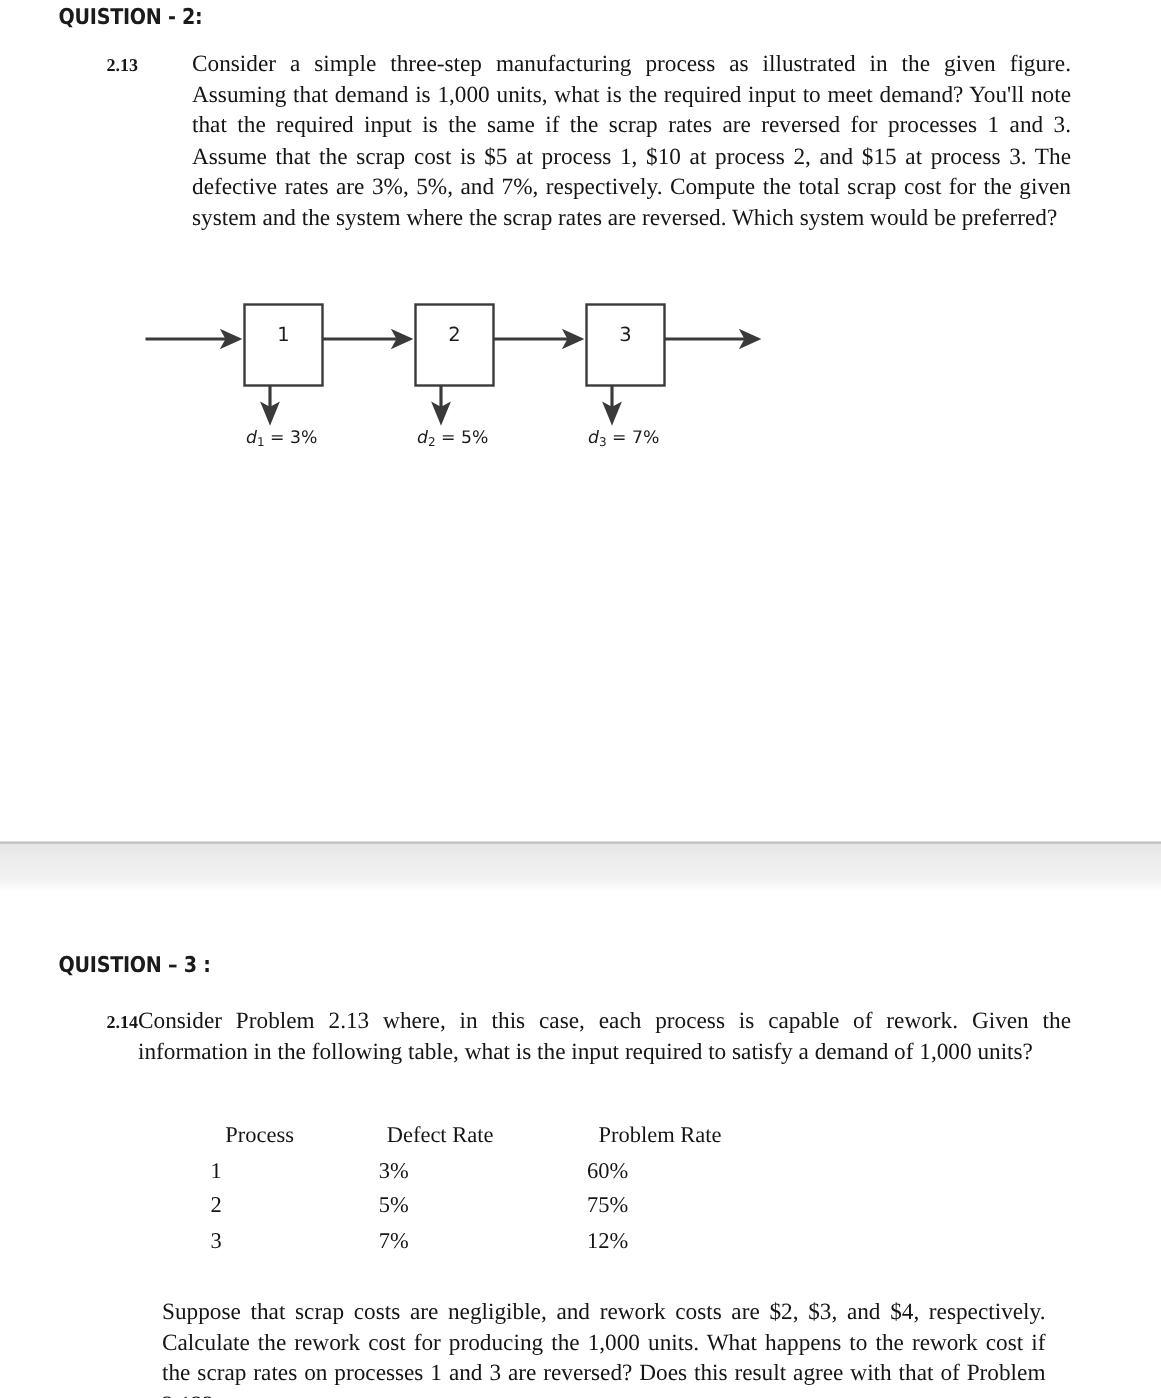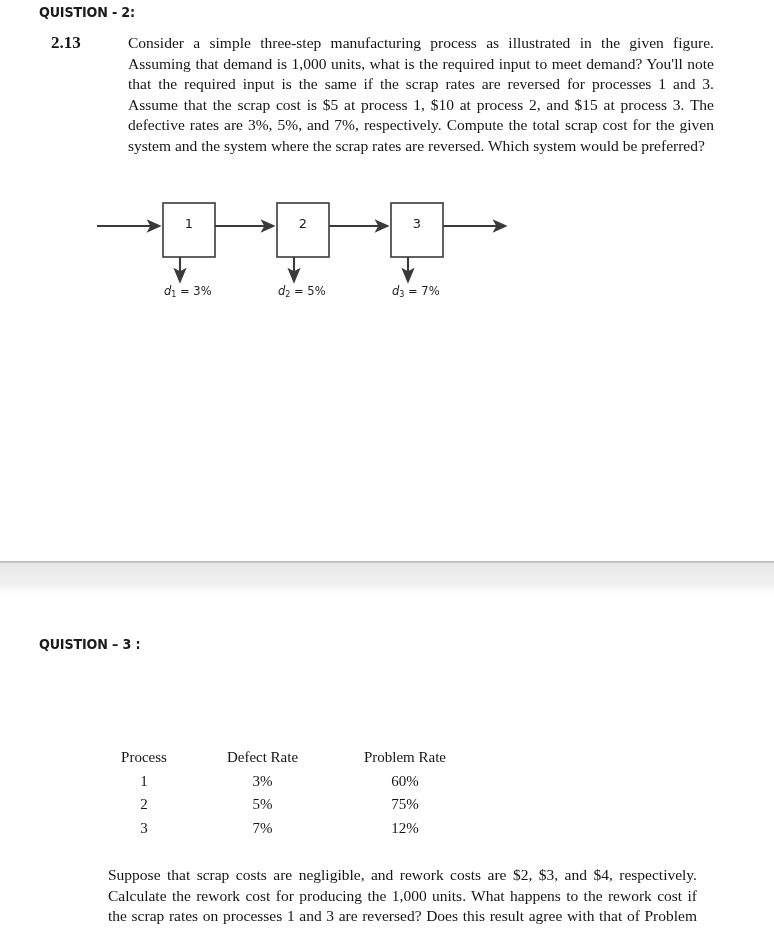--- a/index.html
+++ b/index.html
@@ -37,24 +37,24 @@
   #q3-heading { left: 39px; top: 636px; }
 
   
   .problem {
     position: absolute;
     display: flex;
     align-items: flex-start;
   }
   .problem .pnum {
     font-weight: bold;
-    font-size: 17px;
+    font-size: 12px;
     width: 41px;
     flex: 0 0 41px;
-    text-align: left;
+    text-align: right;
     line-height: 20.6px;
   }
   .problem .ptext {
     font-size: 15.5px;
     line-height: 20.6px;
     text-align: justify;
     text-justify: inter-word;
     color: #151515;
   }
   .problem .ptext p { margin: 0; }
@@ -150,21 +150,21 @@
   }
   #rework-table th,
   #rework-table td {
     font-size: 15px;
     line-height: 23.5px;
     font-weight: normal;
     padding: 0;
     color: #151515;
   }
   #rework-table thead th {
-    text-align: center;
+    text-align: right;
     white-space: nowrap;
   }
   #rework-table th.col-process { width: 104px; }
   #rework-table th.col-defect  { width: 133px; }
   #rework-table th.col-rework  { width: 152px; }
   #rework-table tbody td { text-align: center; }
 </style>
 </head>
 <body>
 
@@ -228,20 +228,26 @@
     </div>
   </div>
 
   <div id="page-separator">
     <div class="sep-line"></div>
     <div class="sep-band"></div>
   </div>
 
   <div class="qheading" id="q3-heading">QUISTION – 3 :</div>
 
+  <div class="problem" id="problem-214">
+    <span class="pnum">2.14</span>
+    <div class="ptext">
+      <p>Consider Problem 2.13 where, in this case, each process is capable of rework. Given the information in the following table, what is the input required to satisfy a demand of 1,000 units?</p>
+    </div>
+  </div>
 
   <table id="rework-table">
     <thead>
       <tr>
         <th class="col-process">Process</th>
         <th class="col-defect">Defect Rate</th>
         <th class="col-rework">Problem Rate</th>
       </tr>
     </thead>
     <tbody>

